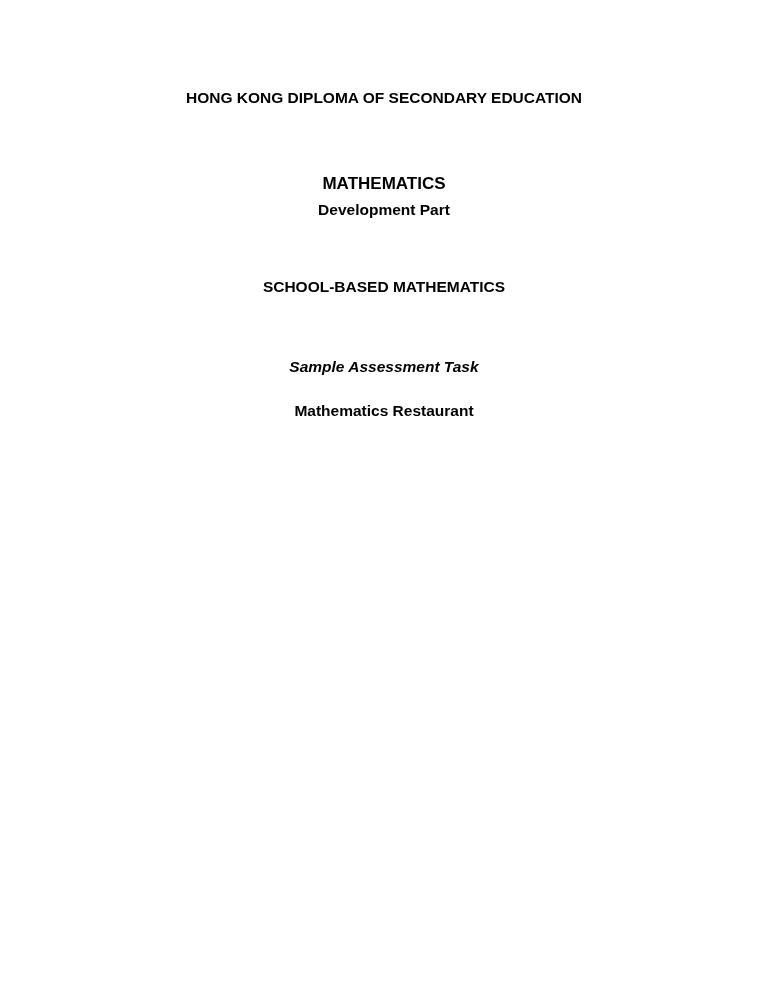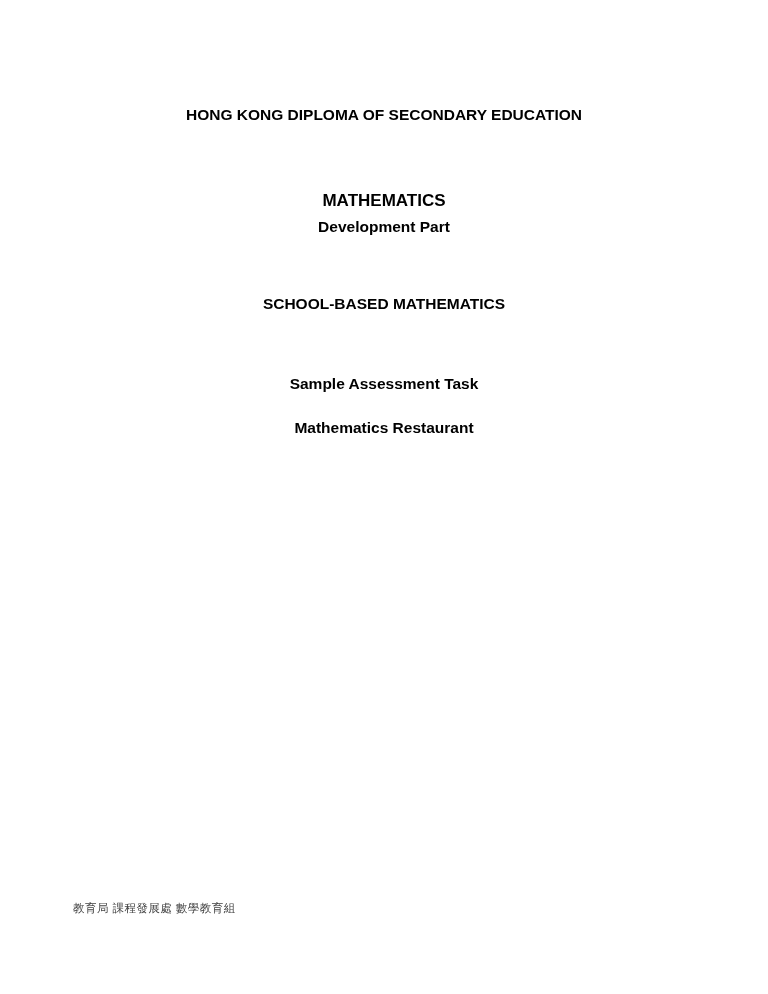--- a/index.html
+++ b/index.html
@@ -1,35 +1,34 @@
 <!DOCTYPE html>
 <html><head>
   <meta charset="utf-8">
   <style>
     html, body { margin: 0; padding: 0; background: #ffffff; }
     body { width: 768px; height: 994px; position: relative; overflow: hidden; color: #000; }
     .c { position: absolute; left: 0; width: 768px; text-align: center;
-         font-family: "Liberation Sans", sans-serif; font-weight: bold; margin-top: 17px; }
+         font-family: "Liberation Sans", sans-serif; font-weight: bold; }
     .h1 { top: 88px; font-size: 15.5px; line-height: 19px; }
     .h2 { top: 172px; font-size: 17px; line-height: 24px; }
     .h3 { top: 200px; font-size: 15.5px; line-height: 19px; }
     .h4 { top: 277px; font-size: 15.5px; line-height: 19px; }
-    .h5 { top: 357px; font-size: 15.5px; line-height: 19px; }
+    .h5 { top: 357px; font-size: 15.5px; line-height: 19px; font-style: italic; }
     .h6 { top: 401px; font-size: 15.5px; line-height: 19px; }
     .footer { position: absolute; left: 73px; top: 901px;
               font-family: "Liberation Serif", serif; font-size: 11.5px; line-height: 14.5px; color: #111; }
     .footer .zh { color: #444; letter-spacing: 0.5px; }
   </style>
 </head>
 <body>
 
 <div class="c h1">
   <div>HONG KONG DIPLOMA OF SECONDARY EDUCATION</div>
 </div>
 <div class="c h2">MATHEMATICS</div>
 <div class="c h3">Development Part</div>
 <div class="c h4">SCHOOL-BASED MATHEMATICS</div>
 <div class="c h5">Sample Assessment Task</div>
 <div class="c h6">Mathematics Restaurant</div>
 
 <div class="footer">
-  <div class="zh">教育局 課程發展處 數學教育組</div>
 </div>
 
 </body></html>

